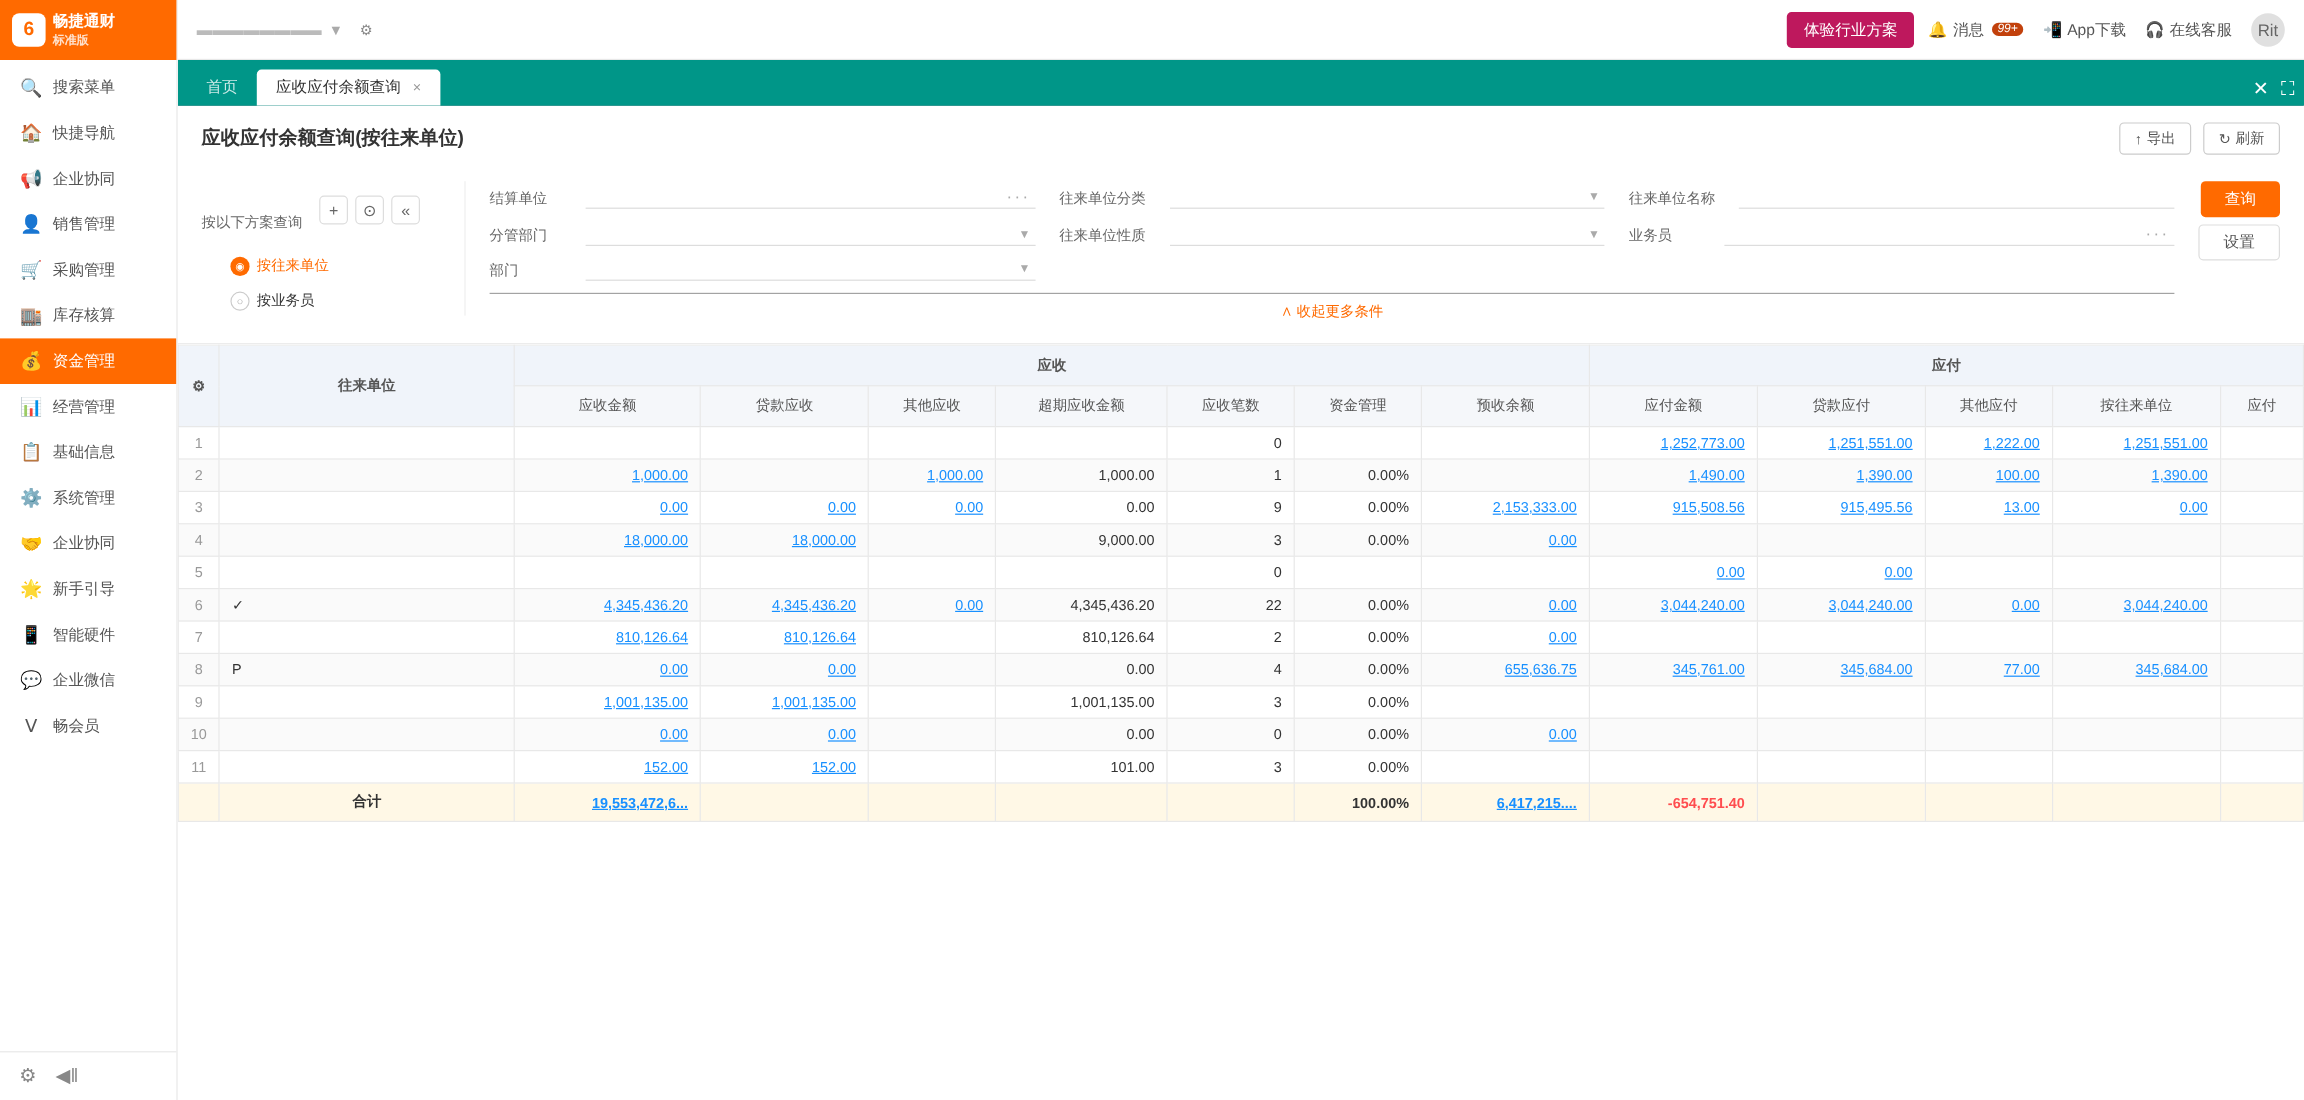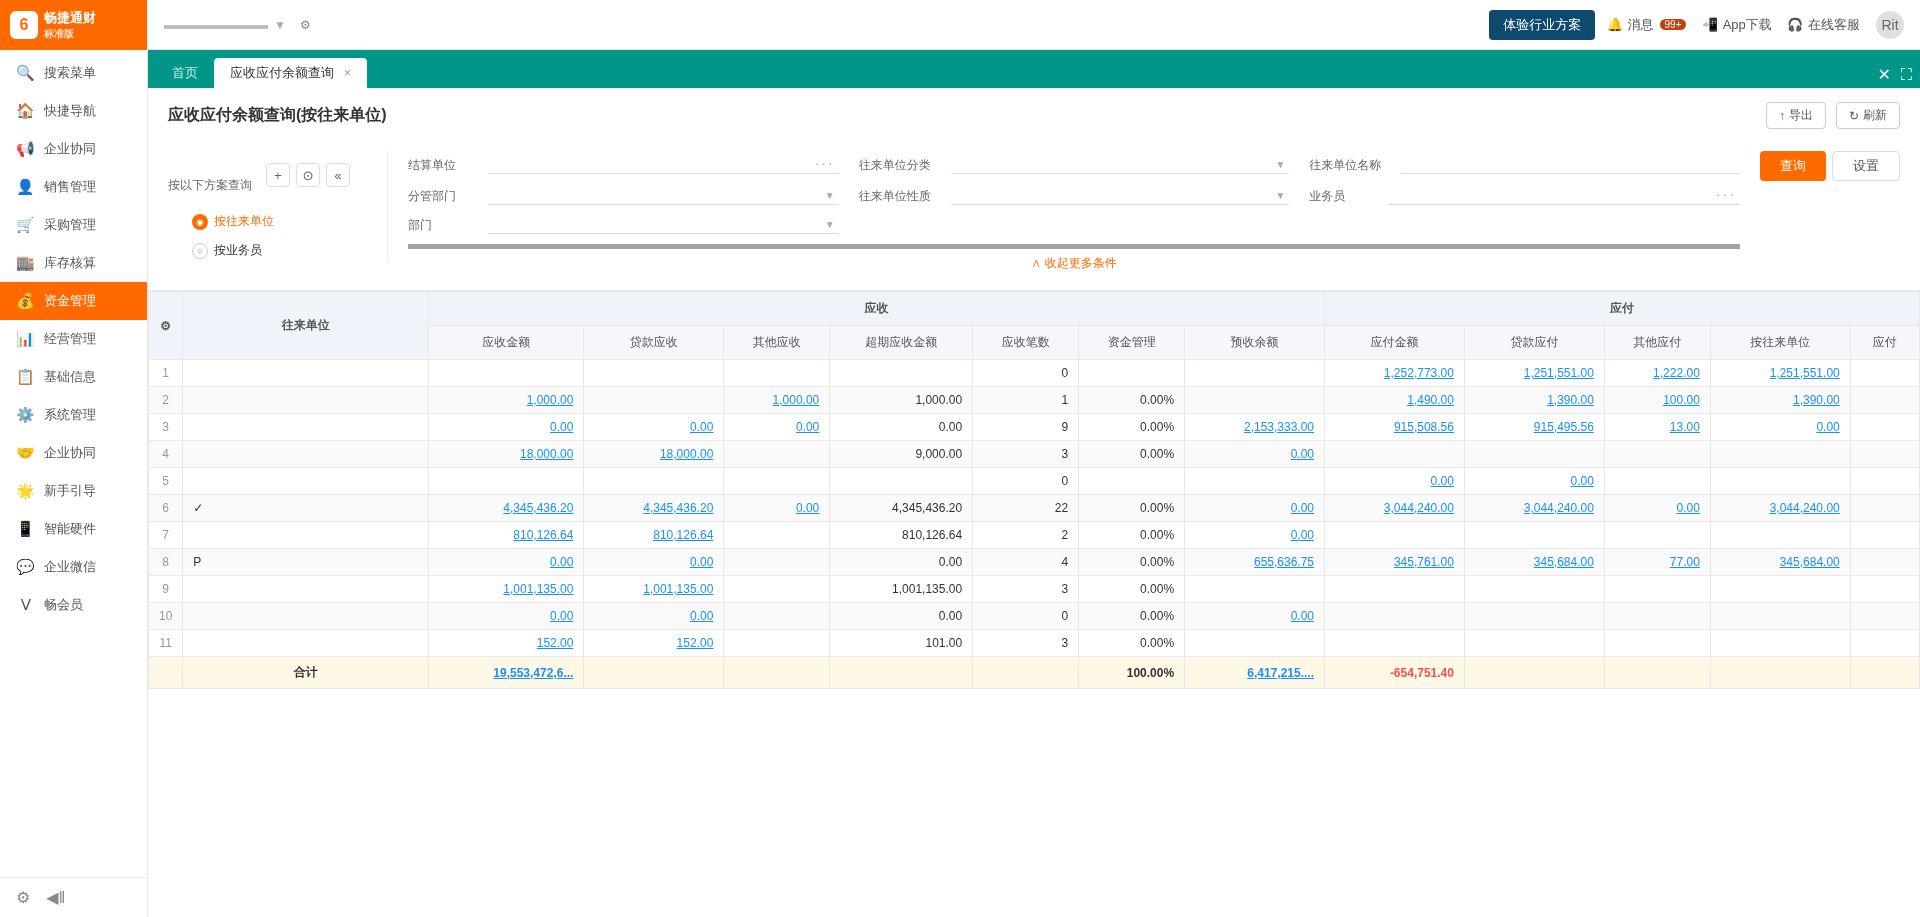--- a/index.html
+++ b/index.html
@@ -34,27 +34,27 @@
     
     .top-header {
       position: fixed; left: 148px; top: 0; right: 0; height: 50px;
       background: #fff; border-bottom: 1px solid #e8e8e8;
       display: flex; align-items: center; padding: 0 16px; gap: 12px; z-index: 100;
     }
     .breadcrumb-area { display: flex; align-items: center; gap: 6px; flex: 1; }
     .breadcrumb-text { color: #999; font-size: 12px; }
     .header-actions { display: flex; align-items: center; gap: 16px; }
     .btn-solution {
-      background: #0c4a6e; color: #fff; border: none; padding: 6px 14px;
+      background: #be185d; color: #fff; border: none; padding: 6px 14px;
       border-radius: 4px; cursor: pointer; font-size: 13px;
     }
     .header-icon-btn { color: #555; cursor: pointer; font-size: 13px; display: flex; align-items: center; gap: 4px; }
     .badge {
       background: #c2410c; color: #fff; border-radius: 10px; font-size: 10px;
-      padding: 0 5px; min-width: 18px; text-align: center; margin-left: 2px;
+      padding: 0 5px; min-width: 18px; text-align: center; margin-left: 2px; font-style: italic;
     }
     .user-avatar { width: 28px; height: 28px; background: #e0e0e0; border-radius: 50%; display: flex; align-items: center; justify-content: center; font-size: 14px; color: #666; }
 
     
     .tab-bar {
       position: fixed; left: 148px; top: 50px; right: 0; height: 38px;
       background: #009688; display: flex; align-items: flex-end; z-index: 99; padding: 0 8px;
     }
     .tab-item {
       padding: 6px 16px; cursor: pointer; color: rgba(255,255,255,0.8); font-size: 13px;
@@ -102,23 +102,23 @@
       flex: 1; border: none; border-bottom: 1px solid #ddd; padding: 4px 4px;
       font-size: 12px; outline: none; color: #333; background: transparent;
     }
     .filter-select-wrap { flex: 1; display: flex; align-items: center; border-bottom: 1px solid #ddd; padding: 2px 4px; }
     .filter-select-wrap input { border: none; outline: none; flex: 1; font-size: 12px; background: transparent; }
     .filter-arrow { color: #aaa; font-size: 10px; cursor: pointer; }
     .filter-dots { color: #aaa; font-size: 14px; cursor: pointer; letter-spacing: 2px; }
 
     .collapse-bar {
       text-align: center; padding: 6px; color: #ff6a00; font-size: 12px; cursor: pointer;
-      border-top: 5px solid #a3a3a3; margin-top: 8px;
-    }
-    .search-side { display: flex; flex-direction: row; gap: 6px; align-items: flex-end; padding-left: 20px; }
+      border-top: 1px solid #a3a3a3; margin-top: 8px;
+    }
+    .search-side { display: flex; flex-direction: column; gap: 6px; align-items: flex-end; padding-left: 20px; }
     .btn-query { background: #ff6a00; color: #fff; border: none; padding: 6px 20px; border-radius: 4px; cursor: pointer; font-size: 13px; }
     .btn-settings { background: #fff; color: #555; border: 1px solid #ddd; padding: 5px 20px; border-radius: 4px; cursor: pointer; font-size: 13px; }
 
     
     .table-wrap { overflow-x: auto; background: #fff; }
     table { width: 100%; border-collapse: collapse; font-size: 12px; }
     thead tr th {
       background: #f5f7fa; border: 1px solid #e8e8e8; padding: 8px 10px;
       text-align: center; color: #555; font-weight: normal; white-space: nowrap;
     }

